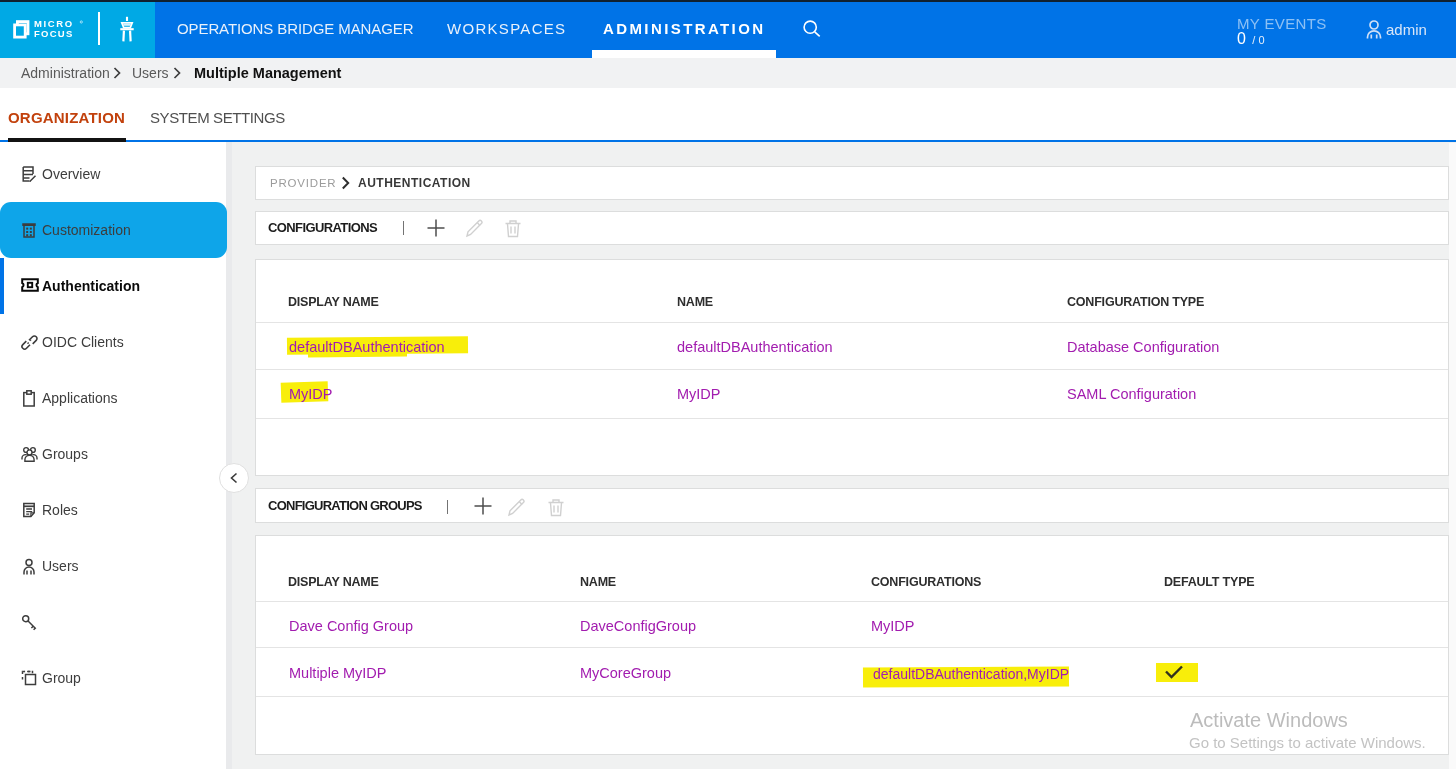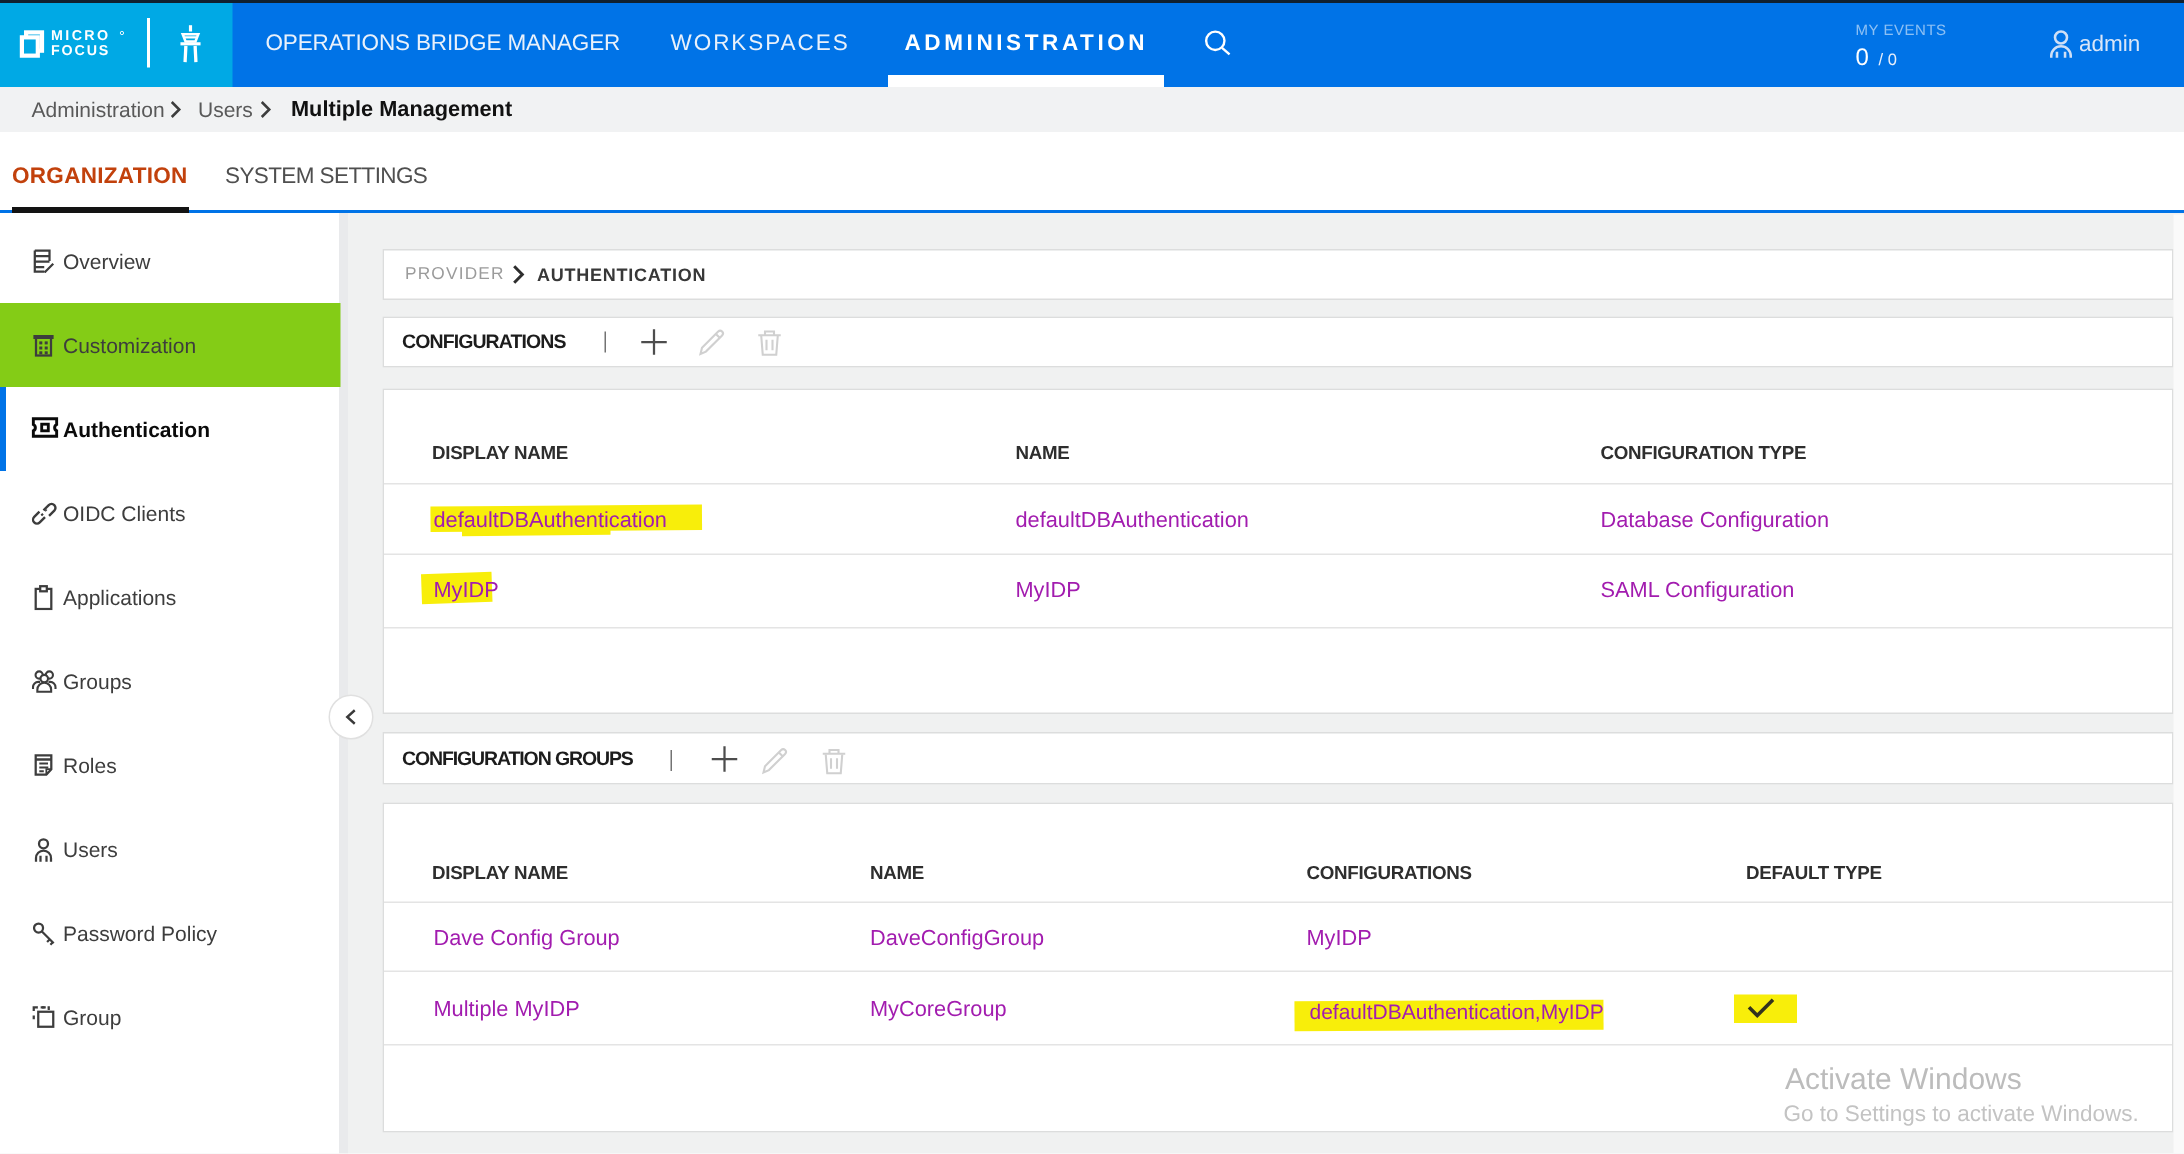--- a/index.html
+++ b/index.html
@@ -9,21 +9,21 @@
 
 #topline { left:0; top:0; width:1456px; height:1.5px; background:#10202f; z-index:5; }
 #header { left:0; top:0; width:1456px; height:58px; background:#0073e7; }
 #hdr-cyan { left:0; top:0; width:155px; height:58px; background:#00a9e5; }
 #vsep { left:98px; top:12px; width:2px; height:33px; background:#fff; }
 .nav { top:0; height:58px; line-height:58px; color:#e9f1fb; font-size:15px; letter-spacing:-0.1px; white-space:nowrap; }
 #nav1 { left:177px; }
 #nav2 { left:447px; letter-spacing:1.3px; }
 #nav3 { left:603px; font-weight:bold; color:#fff; letter-spacing:2.4px; }
 #nav3u { left:592px; top:50px; width:184px; height:8px; background:#fff; }
-#myev1 { left:1237px; top:15px; font-size:10px; letter-spacing:0.35px; color:rgba(255,255,255,0.55); }
+#myev1 { left:1237px; top:15px; font-size:15px; letter-spacing:0.35px; color:rgba(255,255,255,0.55); }
 #myev2 { left:1237px; top:30px; color:#fff; font-size:16px; }
 #myev2 .sm { font-size:11px; color:#e8effa; }
 #admintxt { left:1386px; top:21px; color:#d9e6f8; font-size:15px; }
 
 
 #crumbbar { left:0; top:58px; width:1456px; height:30px; background:#f1f2f3; }
 .crumb { top:58px; height:30px; line-height:30px; font-size:14px; color:#595959; }
 #cr1 { left:21px; }
 #cr2 { left:132px; }
 #cr3 { left:194px; color:#111; font-weight:bold; font-size:14.5px; }
@@ -34,21 +34,21 @@
 #tab1 { left:8px; top:109px; font-size:15px; font-weight:bold; color:#c2410c; letter-spacing:0.2px; }
 #tab1u { left:8px; top:138px; width:118px; height:4px; background:#131313; z-index:3; }
 #tab2 { left:150px; top:109px; font-size:15px; color:#4f4f4f; letter-spacing:-0.4px; }
 
 
 #sidebar { left:0; top:142px; width:226px; height:627px; background:#fff; }
 #splitter { left:226px; top:142px; width:6px; height:627px; background:#e9eaec; }
 .sitem { position:absolute; left:0; width:227px; height:56px; }
 .sitem .lbl { position:absolute; left:42px; top:0; height:56px; line-height:56px; font-size:14px; color:#3d3d3d; }
 .sitem svg { position:absolute; left:21px; top:20px; }
-.sitem.hl { background:#84cc16; }
+.sitem.hl { background:#0ea5e9;border-radius:11px; }
 .sitem.active { border-left:4px solid #0073e7; }
 .sitem.active .lbl { font-weight:bold; color:#0a0a0a; left:38px; }
 .sitem.active svg { left:17px; }
 #collapse { left:219px; top:463px; width:30px; height:30px; background:#fff; border:1px solid #e0e0e0; border-radius:50%; z-index:4; }
 
 
 #content { left:229px; top:142px; width:1227px; height:627px; background:#f0f1f1; }
 .panel { position:absolute; background:#fff; border:1px solid #dcdddd; }
 #p1 { left:255px; top:166px; width:1194px; height:34px; }
 #p2 { left:255px; top:211px; width:1194px; height:34px; }
@@ -212,21 +212,20 @@
     <path d="M3 16.5 v-2.5 a5 5 0 0 1 10 0 v2.5"></path>
     <path d="M6 16.5 v-4 M10 16.5 v-4"></path>
   </svg>
   <div class="lbl">Users</div>
 </div>
 <div class="abs sitem" style="top:594px;">
   <svg width="17" height="17" viewBox="0 0 17 17" fill="none" stroke="#3d3d3d" stroke-width="1.5">
     <circle cx="4.7" cy="4.7" r="3"></circle>
     <path d="M6.8 6.8 L14.8 14.8 M12.2 12.2 l-1.8 1.8 M14.2 14.2 l-1.6 1.6"></path>
   </svg>
-  <div class="lbl">Password Policy</div>
 </div>
 <div class="abs sitem" style="top:650px;">
   <svg width="16" height="16" viewBox="0 0 16 16" fill="none" stroke="#3d3d3d" stroke-width="1.5">
     <path d="M1.5 4 V1.5 H4 M7 1.5 H9.5 M1.5 7 V9.5 M1.5 12.5 V12.5" stroke-dasharray="2.6 2"></path>
     <path d="M1.5 1.5 H11.5 V4" stroke-dasharray="2.6 2"></path>
     <rect x="4.5" y="4.5" width="10" height="10"></rect>
   </svg>
   <div class="lbl">Group</div>
 </div>
 <div class="abs" id="collapse"></div>

